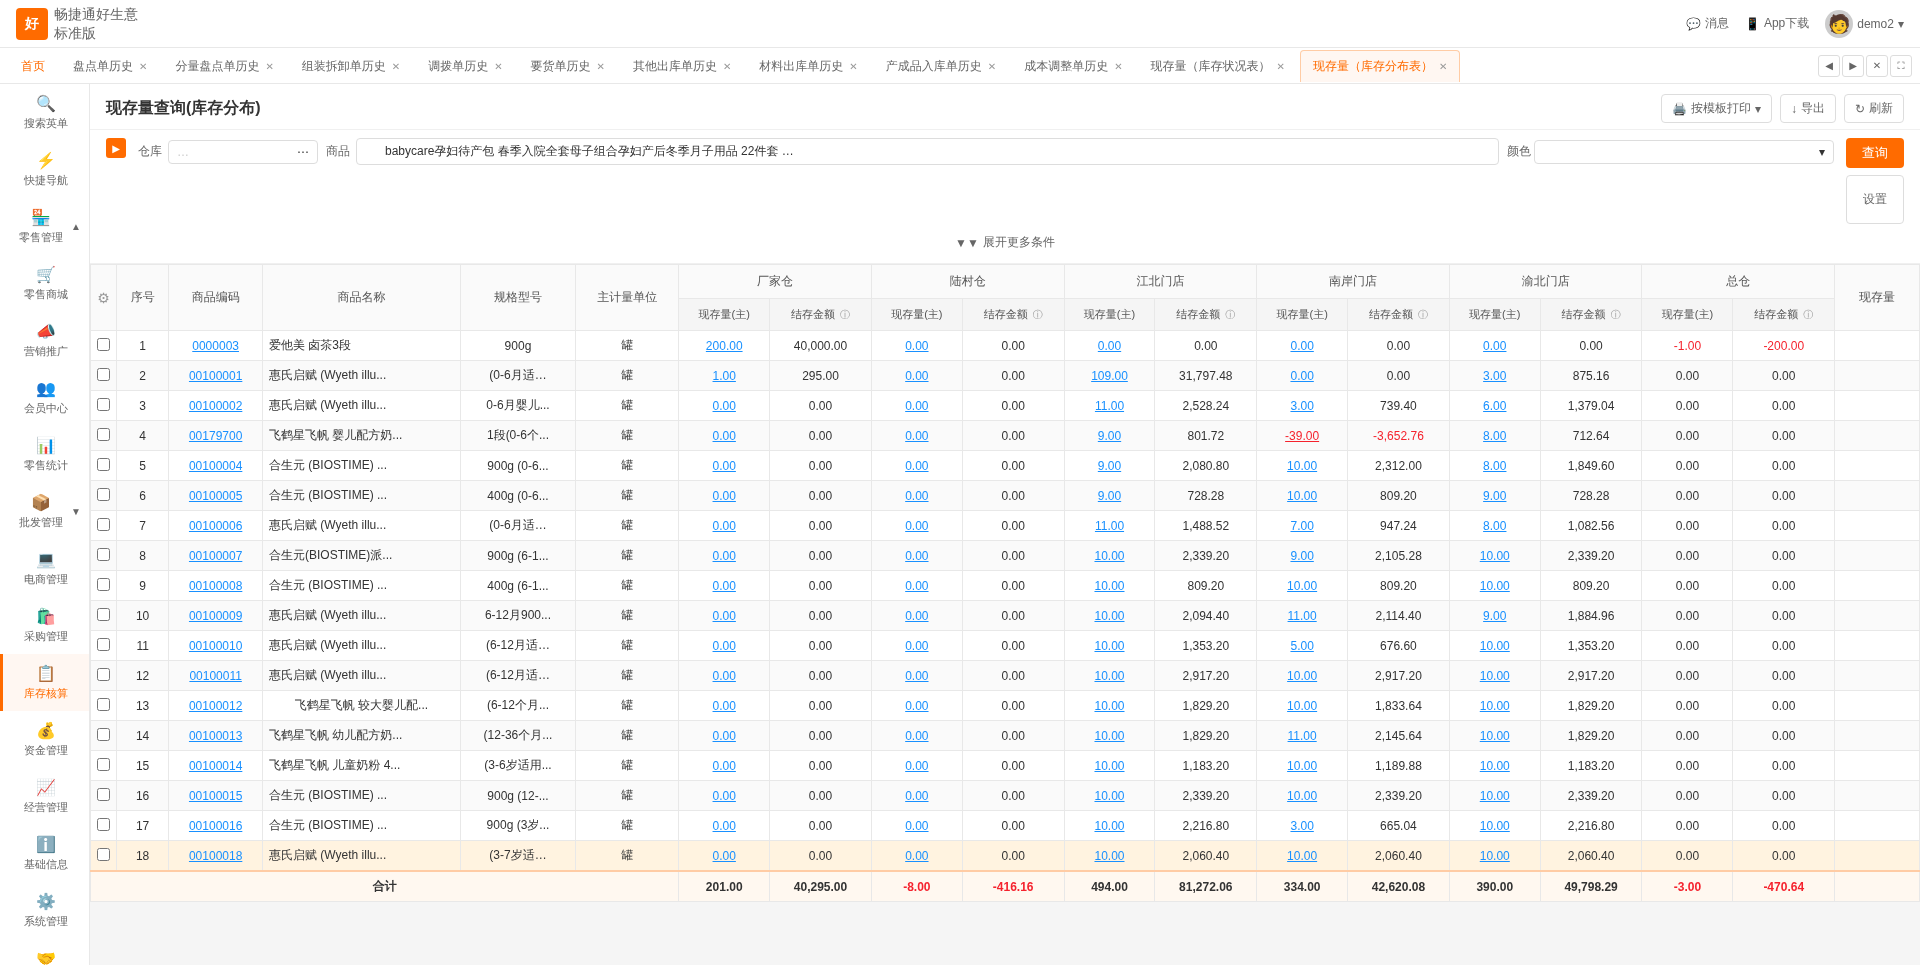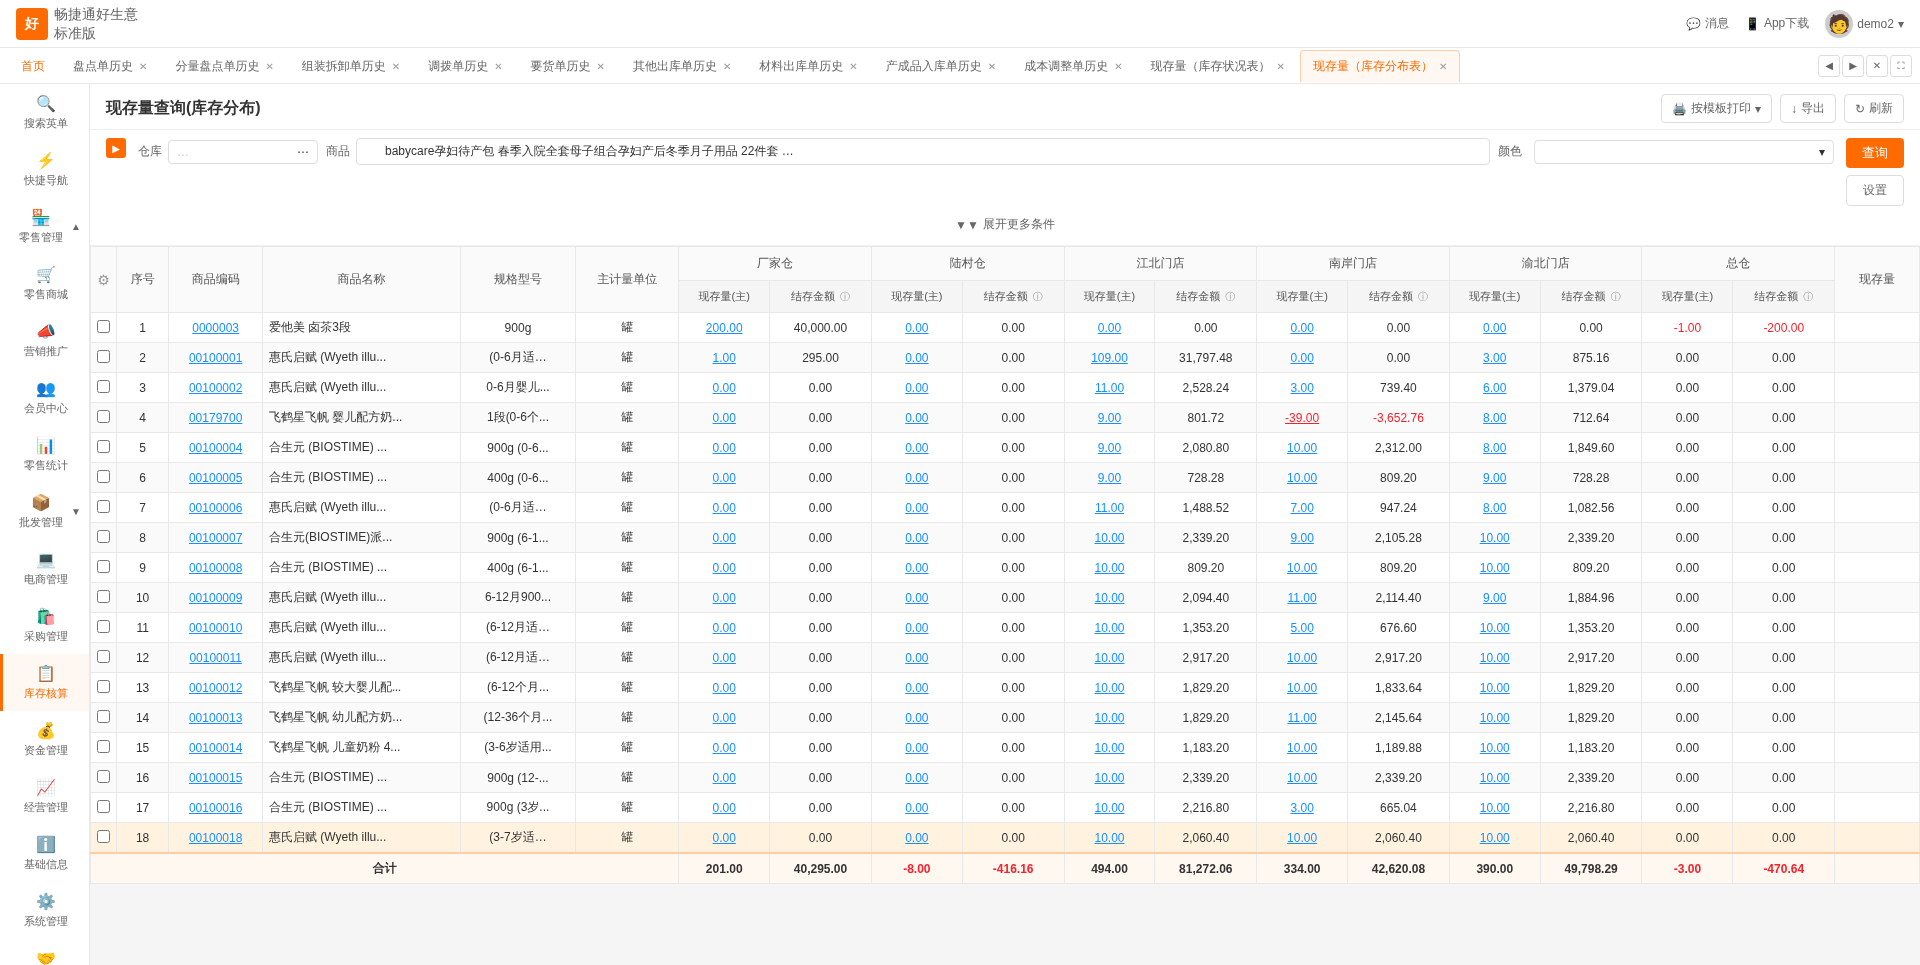--- a/index.html
+++ b/index.html
@@ -38,21 +38,21 @@
 
     
     .page-header { background: #fff; padding: 10px 16px 6px; border-bottom: 1px solid #f0f0f0; display: flex; align-items: center; justify-content: space-between; }
     .page-title { font-size: 16px; font-weight: 600; color: #333; }
     .page-actions { display: flex; align-items: center; gap: 8px; }
     .action-btn { display: flex; align-items: center; gap: 4px; padding: 5px 10px; border-radius: 4px; border: 1px solid #ddd; background: #fff; font-size: 12px; color: #666; cursor: pointer; }
     .filter-input { display: flex; align-items: center; border: 1px solid #ddd; border-radius: 4px; padding: 4px 8px; min-width: 120px; font-size: 12px; color: #333; background: #fff; cursor: pointer; }
     .filter-input-wide { min-width: 350px; flex: 1; display: flex; align-items: center; justify-content: space-between; border: 1px solid #ddd; border-radius: 4px; padding: 4px 8px; font-size: 12px; color: #333; background: #fff; }
     .filter-input-wide .text { color: #333; flex: 1; overflow: hidden; text-overflow: ellipsis; white-space: nowrap; margin-left: 20px; }
     .search-btn { background: #ff6b00; color: #fff; border: none; border-radius: 4px; padding: 6px 16px; font-size: 13px; cursor: pointer; }
-    .setting-btn { background: #fff; color: #666; border: 1px solid #ddd; border-radius: 4px; padding: 6px 12px; font-size: 12px; cursor: pointer; }
+    .setting-btn { background: #fff; color: #666; border: 1px solid #ddd; border-radius: 4px; padding: 15px 12px; font-size: 12px; cursor: pointer; }
     .expand-btn { display: flex; align-items: center; gap: 4px; color: #666; font-size: 12px; cursor: pointer; border: none; background: none; }
     .toggle-arrow { width: 20px; height: 20px; background: #ff6b00; border-radius: 3px; display: flex; align-items: center; justify-content: center; color: #fff; font-size: 10px; cursor: pointer; }
     .filter-row2 { display: flex; align-items: center; justify-content: center; padding: 4px 0; }
 
     
     .table-container { flex: 1; overflow: auto; padding: 0; }
     table { width: 100%; border-collapse: collapse; background: #fff; font-size: 12px; }
     thead tr th { background: #f5f5f5; padding: 8px 6px; text-align: center; border: 1px solid #e8e8e8; font-weight: 500; color: #555; white-space: nowrap; position: sticky; top: 0; z-index: 10; }
     thead tr.header-group th { background: #fafafa; }
     tbody tr td { padding: 6px 6px; text-align: center; border: 1px solid #e8e8e8; color: #333; white-space: nowrap; }
@@ -260,21 +260,21 @@
               <span style="flex:1;color:#ccc;">…</span>
               <span>⋯</span>
             </div>
           </div>
           <div style="display:flex;align-items:center;gap:6px;flex:1;">
             <span style="font-size:12px;color:#666;">商品</span>
             <div class="filter-input-wide">
               <span class="text">babycare孕妇待产包 春季入院全套母子组合孕妇产后冬季月子用品 22件套 …</span>
             </div>
           </div>
-          <div style="display:flex;align-items:center;gap:12px;">
+          <div style="display:flex;align-items:center;gap:3px;">
             <span style="font-size:12px;color:#666;">颜色</span>
             <div class="filter-input" style="min-width:300px;">
               <span style="flex:1;"></span>
               <span>▾</span>
             </div>
           </div>
         </div>
         <div style="display:flex;flex-direction:column;gap:7px;">
           <button class="search-btn">查询</button>
           <button class="setting-btn">设置</button>
@@ -571,21 +571,21 @@
     <td><span class="td-link">10.00</span></td>
     <td>2,917.20</td>
     <td class="">0.00</td>
     <td class="">0.00</td>
     <td></td>
   </tr>
             <tr>
     <td><input type="checkbox" style=""></td>
     <td>13</td>
     <td><span class="td-link">00100012</span></td>
-    <td style="text-align:left;max-width:140px;overflow:hidden;text-overflow:ellipsis;font-family:Liberation Serif, serif;">飞鹤星飞帆 较大婴儿配...</td>
+    <td style="text-align:center;max-width:140px;overflow:hidden;text-overflow:ellipsis;">飞鹤星飞帆 较大婴儿配...</td>
     <td>(6-12个月...</td>
     <td>罐</td>
     <td><span class="td-link">0.00</span></td>
     <td>0.00</td>
     <td><span class="td-link">0.00</span></td>
     <td>0.00</td>
     <td><span class="td-link">10.00</span></td>
     <td>1,829.20</td>
     <td><span class="td-link ">10.00</span></td>
     <td class="">1,833.64</td>

